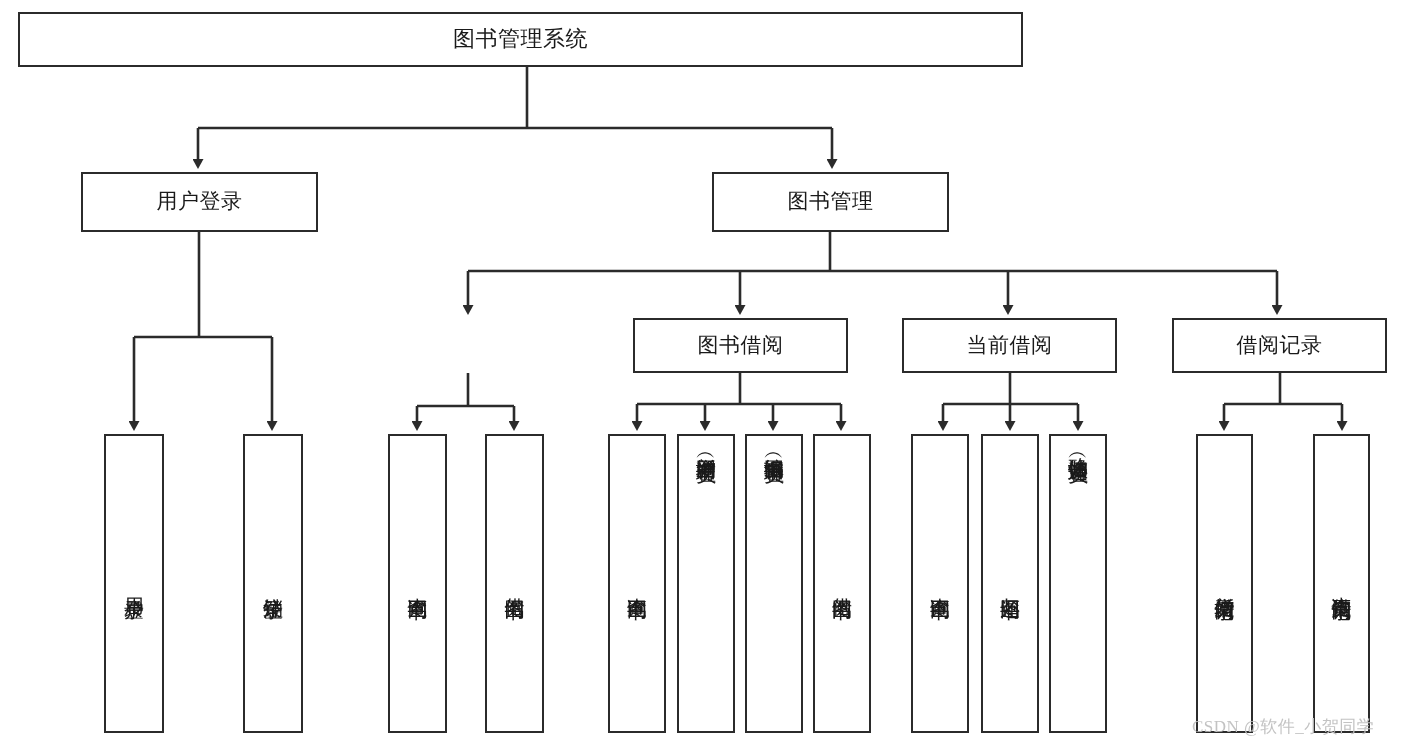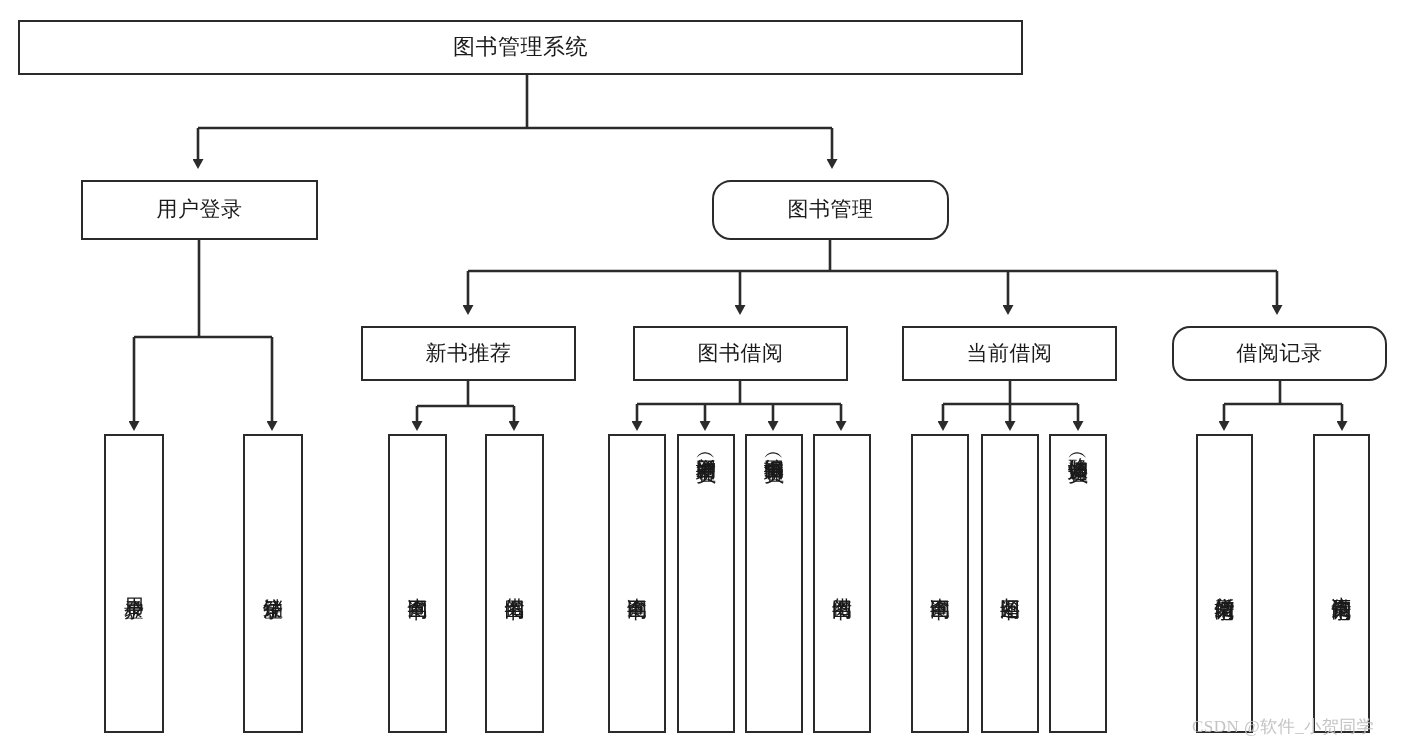--- a/index.html
+++ b/index.html
@@ -35,21 +35,20 @@
     align-items: center;
     justify-content: center;
     color: #1a1a1a;
     z-index: 2;
   }
   .node.horiz {
     font-size: 21px;
     line-height: 1.2;
     letter-spacing: 0.5px;
     text-align: right;
-    margin-top: 8px;
   }
   .node.root {
     font-size: 22px;
   }
   .node.vert {
     writing-mode: vertical-rl;
     text-orientation: upright;
     font-size: 20px;
     line-height: 1.25;
     letter-spacing: 1px;
@@ -121,26 +120,25 @@
       <path d="M1280,373 L1280,404"></path>
       <path d="M1224,404 L1342,404"></path>
       <path d="M1224,404 L1224,422" marker-end="url(#arrow)"></path>
       <path d="M1342,404 L1342,422" marker-end="url(#arrow)"></path>
     </g>
   </svg>
 
   <div class="node horiz root" style="left:18px; top:12px; width:1005px; height:55px;">图书管理系统</div>
 
   <div class="node horiz" style="left:81px; top:172px; width:237px; height:60px;">用户登录</div>
-  <div class="node horiz" style="left:712px; top:172px; width:237px; height:60px;border-radius:19px;">图书管理</div>
+  <div class="node horiz" style="left:712px; top:172px; width:237px; height:60px;">图书管理</div>
 
-  <div class="node horiz" style="left:361px; top:318px; width:215px; height:55px;">新书推荐</div>
   <div class="node horiz" style="left:902px; top:318px; width:215px; height:55px;">当前借阅</div>
   <div class="node horiz" style="left:633px; top:318px; width:215px; height:55px;">图书借阅</div>
-  <div class="node horiz" style="left:1172px; top:318px; width:215px; height:55px;border-radius:18px;">借阅记录</div>
+  <div class="node horiz" style="left:1172px; top:318px; width:215px; height:55px;">借阅记录</div>
 
   <div class="node vert" style="left:104px; top:434px; width:60px; height:299px;">用户登录</div>
   <div class="node vert" style="left:243px; top:434px; width:60px; height:299px;">注销登录</div>
 
   <div class="node vert" style="left:388px; top:434px; width:59px; height:299px;">查询图书</div>
   <div class="node vert" style="left:485px; top:434px; width:59px; height:299px;">借阅图书</div>
 
   <div class="node vert" style="left:608px; top:434px; width:58px; height:299px;">查询图书</div>
   <div class="node vert topalign" style="left:677px; top:434px; width:58px; height:299px;">新增图书（管理员）</div>
   <div class="node vert topalign" style="left:745px; top:434px; width:58px; height:299px;">编辑图书（管理员）</div>

